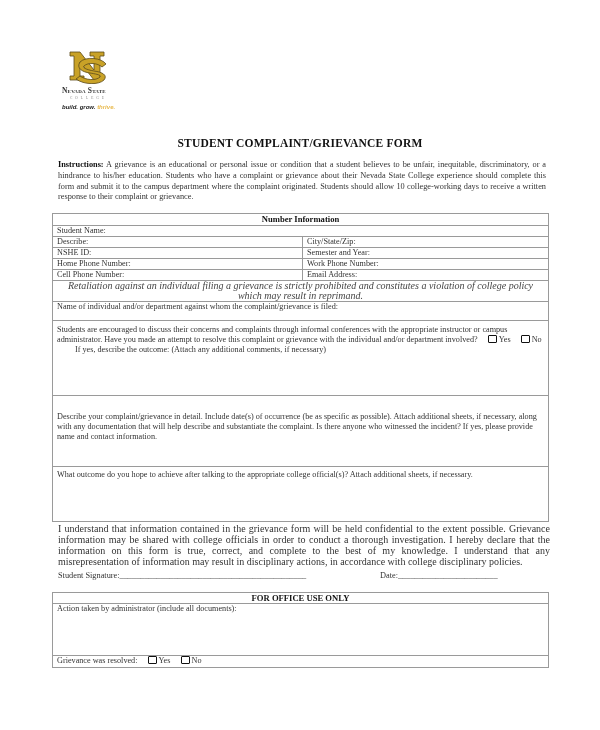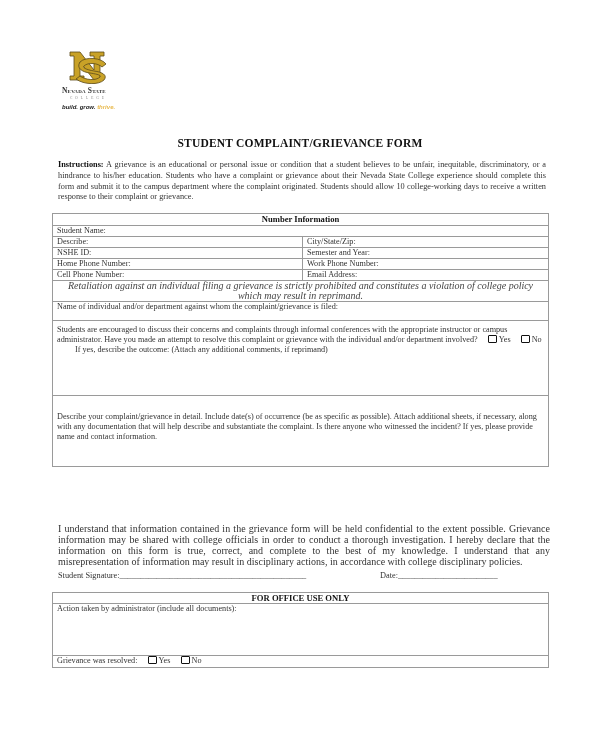--- a/index.html
+++ b/index.html
@@ -86,25 +86,28 @@
     <td colspan="2" class="ital">Retaliation against an individual filing a grievance is strictly prohibited and constitutes a violation of college policy which may result in reprimand.</td>
   </tr>
   <tr style="height:19px">
     <td colspan="2">Name of individual and/or department against whom the complaint/grievance is filed:</td>
   </tr>
   <tr style="height:75px">
     <td colspan="2" style="padding-top:4px;">
       <span>Students are encouraged to discuss their concerns and complaints through informal conferences with the appropriate instructor or campus administrator. Have you made an attempt to resolve this complaint or grievance with the individual and/or department involved?</span>
       <span class="cb"></span><span>Yes</span>
       <span class="cb"></span><span>No</span>
-      <span style="margin-left:18px">If yes, describe the outcome: (Attach any additional comments, if reprimand)</span>
+      <span style="margin-left:18px">If yes, describe the outcome: (Attach any additional comments, if necessary)</span>
     </td>
   </tr>
   <tr style="height:71px">
     <td colspan="2" style="padding-top:16px;">Describe your complaint/grievance in detail. Include date(s) of occurrence (be as specific as possible). Attach additional sheets, if necessary, along with any documentation that will help describe and substantiate the complaint.  Is there anyone who witnessed the incident? If yes, please provide name and contact information.</td>
+  </tr>
+  <tr style="height:55px">
+    <td colspan="2" style="padding-top:3px;">What outcome do you hope to achieve after talking to the appropriate college official(s)? Attach additional sheets, if necessary.</td>
   </tr>
 </tbody>
   </table>
 
 <div class="abs decl">I understand that information contained in the grievance form will be held confidential to the extent possible. Grievance information may be shared with college officials in order to conduct a thorough investigation. I hereby declare that the information on this form is true, correct, and complete to the best of my knowledge. I understand that any misrepresentation of information may result in disciplinary actions, in accordance with college disciplinary policies.</div>
 
 <div class="abs sig">
   <span>Student Signature:</span><span>_____________________________________________</span>
 </div>
 <div class="abs date">

